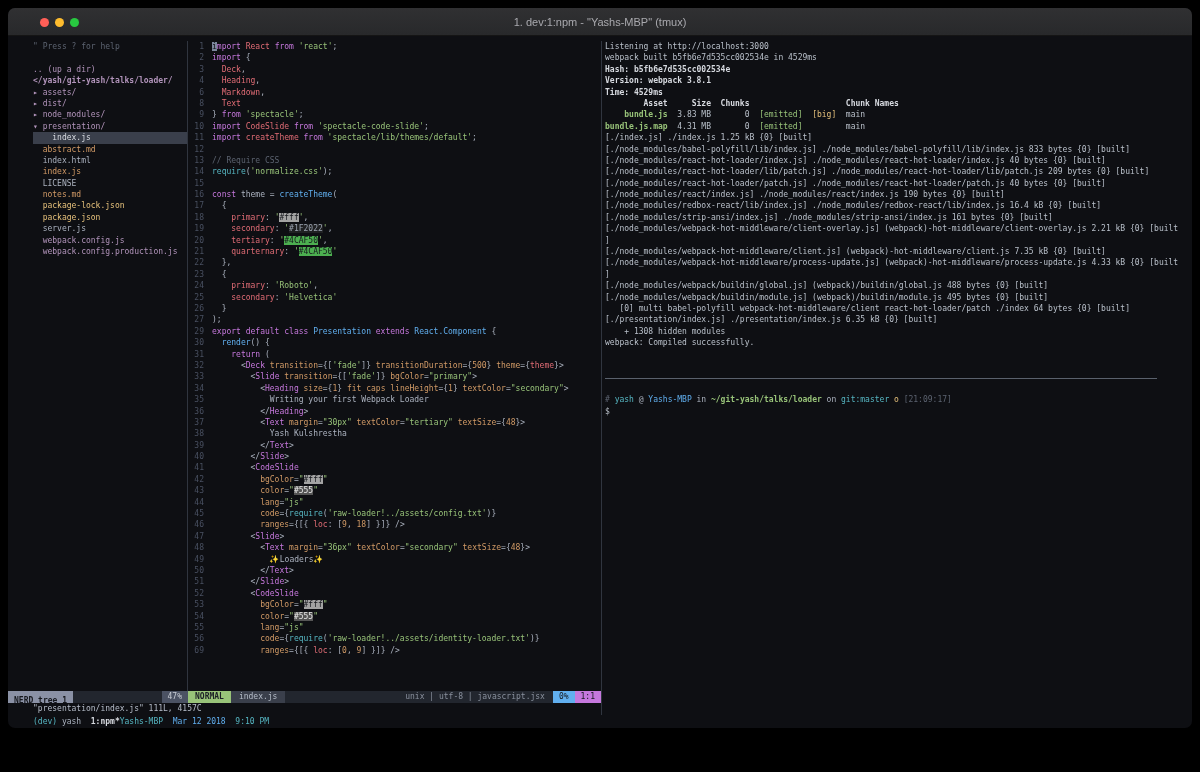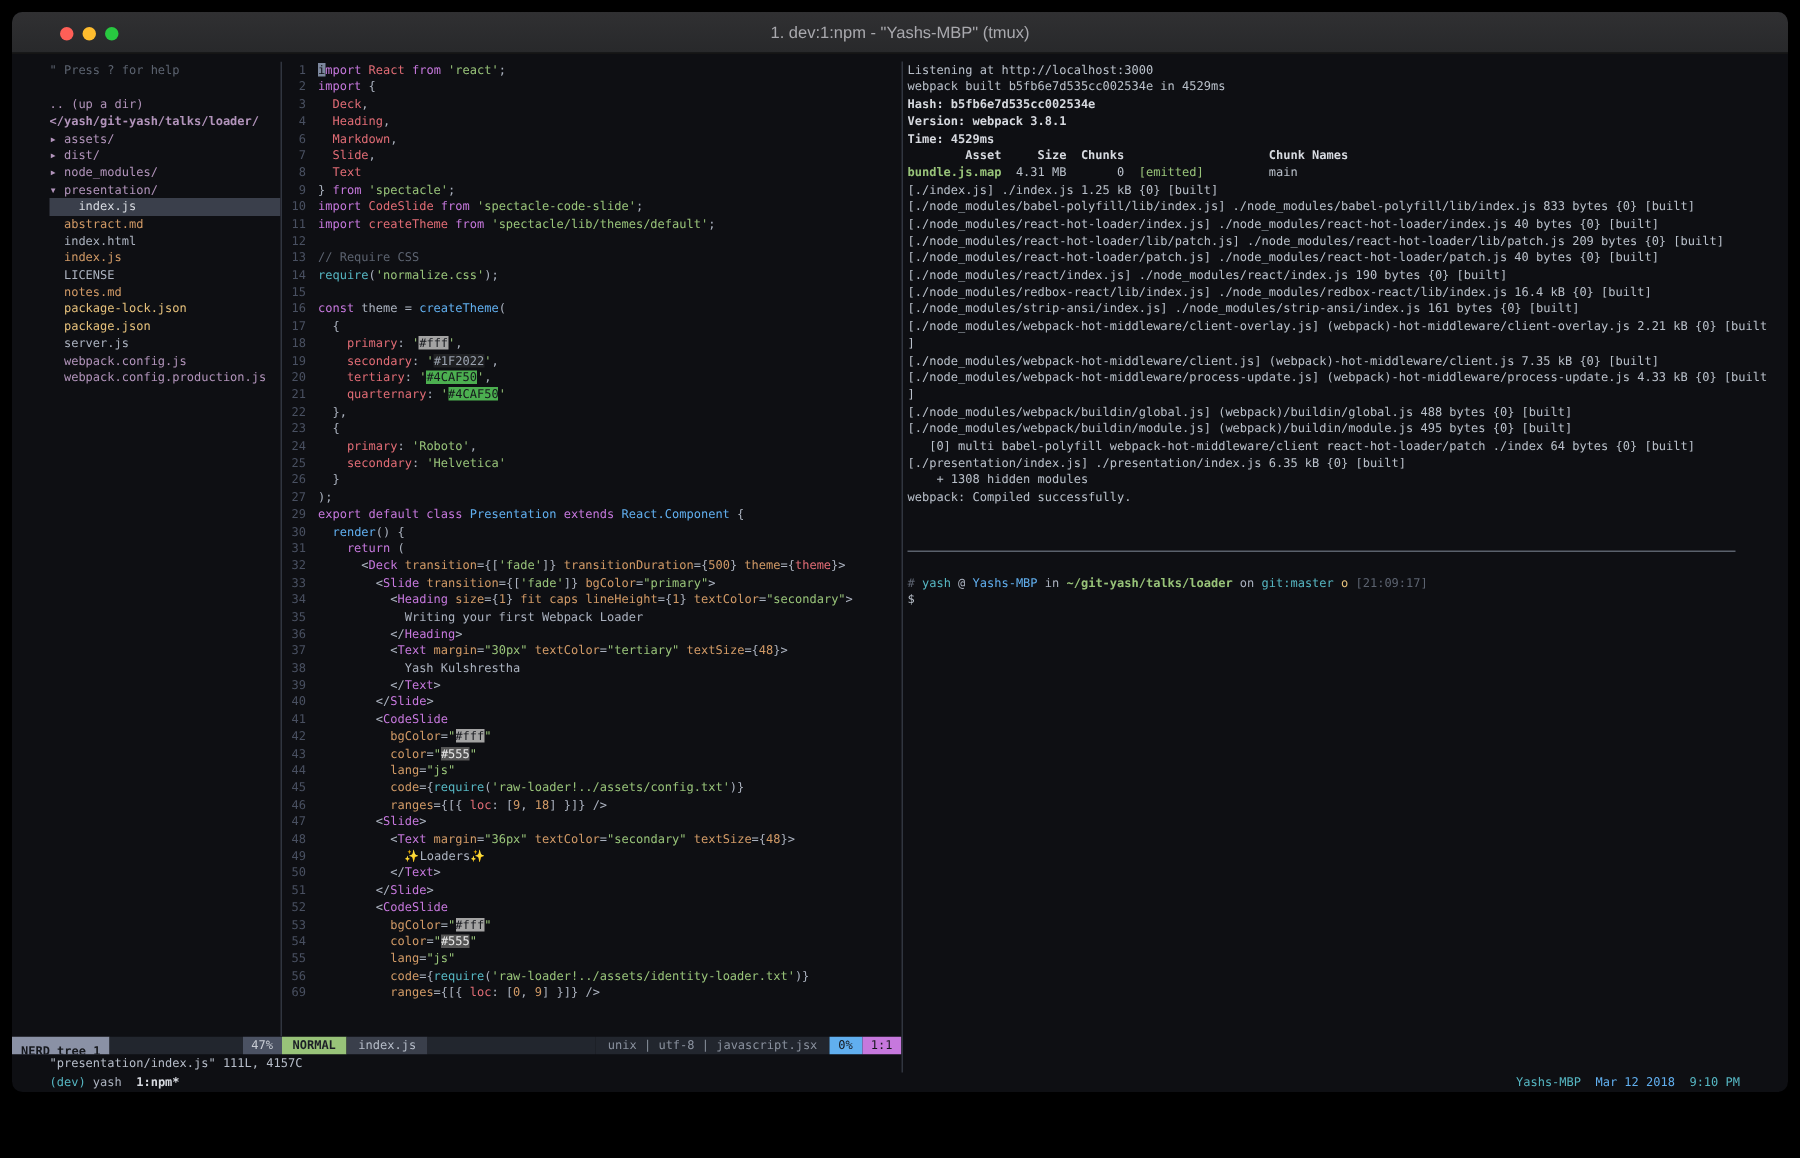--- a/index.html
+++ b/index.html
@@ -29,21 +29,21 @@
   .sl-mode{background:#98c379;color:#1c1f26;padding:0 7px;font-weight:bold}
   .sl-file{background:#3a3f4b;color:#b6bdc9;padding:0 8px}
   .sl-fmt{background:#22262e;color:#8a919e;padding:0 8px}
   .sl-pct{background:#61afef;color:#15171c;padding:0 6px}
   .sl-pos{background:#c678dd;color:#15171c;padding:0 6px}
   .cmdline{height:12px;line-height:12px;padding-left:25px;color:#b6bdc9;white-space:pre}
   .pane-div{width:1px;background:#30353f}
   .shell{flex:1;padding-left:3px;color:#b9c0ca;overflow:hidden}
   .hrrow{display:flex;align-items:center}
   .hr{width:552px;border-top:1px solid #5a616c;margin-top:3px}
-  .tmuxbar{height:13px;line-height:13px;display:flex;justify-content:space-between;padding:0 32px 0 25px;white-space:pre}
+  .tmuxbar{height:13px;line-height:13px;display:flex;justify-content:flex-start;padding:0 32px 0 25px;white-space:pre}
   .f2{color:#abb2bf}
   .p{color:#c678dd}.r{color:#e06c75}.g{color:#98c379}.o{color:#d19a66}.y{color:#e5c07b}
   .b{color:#61afef}.c{color:#56b6c2}.k{color:#5c6370}
   .w{color:#d7dae0;font-weight:bold}
   .gb{color:#98c379;font-weight:bold}
   .dir{color:#b294bb}.dirb{color:#b294bb;font-weight:bold}
   .md{color:#d19a66}.lav{color:#b294bb}
   .selw{color:#d7dae0}
   .hexfff{background:#a3a3a3;color:#15171c}
   .hex555{background:#555;color:#e8e8e8}
@@ -91,21 +91,20 @@
                 <div class="trow"><span class="f2">  server.js</span></div>
                 <div class="trow"><span class="lav">  webpack.config.js</span></div>
                 <div class="trow"><span class="lav">  webpack.config.production.js</span></div>
               </div>
             <div class="editor" id="code">
                 <div class="trow"><span class="lnum">1</span><span class="cur">i</span><span class="p">mport </span><span class="r">React</span><span class="p"> from </span><span class="g">'react'</span><span>;</span></div>
                 <div class="trow"><span class="lnum">2</span><span class="p">import </span><span>{</span></div>
                 <div class="trow"><span class="lnum">3</span><span>  </span><span class="r">Deck</span><span>,</span></div>
                 <div class="trow"><span class="lnum">4</span><span>  </span><span class="r">Heading</span><span>,</span></div>
                 <div class="trow"><span class="lnum">6</span><span>  </span><span class="r">Markdown</span><span>,</span></div>
-                <div class="trow"><span class="lnum">7</span><span>  </span><span class="r">Slide</span><span>,</span></div>
                 <div class="trow"><span class="lnum">8</span><span>  </span><span class="r">Text</span></div>
                 <div class="trow"><span class="lnum">9</span><span>} </span><span class="p">from </span><span class="g">'spectacle'</span><span>;</span></div>
                 <div class="trow"><span class="lnum">10</span><span class="p">import </span><span class="r">CodeSlide</span><span class="p"> from </span><span class="g">'spectacle-code-slide'</span><span>;</span></div>
                 <div class="trow"><span class="lnum">11</span><span class="p">import </span><span class="r">createTheme</span><span class="p"> from </span><span class="g">'spectacle/lib/themes/default'</span><span>;</span></div>
                 <div class="trow"><span class="lnum">12</span></div>
                 <div class="trow"><span class="lnum">13</span><span class="k">// Require CSS</span></div>
                 <div class="trow"><span class="lnum">14</span><span class="c">require</span><span>(</span><span class="g">'normalize.css'</span><span>);</span></div>
                 <div class="trow"><span class="lnum">15</span></div>
                 <div class="trow"><span class="lnum">16</span><span class="p">const </span><span>theme = </span><span class="b">createTheme</span><span>(</span></div>
                 <div class="trow"><span class="lnum">17</span><span>  {</span></div>
@@ -170,20 +169,21 @@
 
         <div class="pane-div"></div>
 
         <div class="shell" id="shell">
             <div class="trow"><span>Listening at http://localhost:3000</span></div>
             <div class="trow"><span>webpack built b5fb6e7d535cc002534e in 4529ms</span></div>
             <div class="trow"><span class="w">Hash: b5fb6e7d535cc002534e</span></div>
             <div class="trow"><span class="w">Version: webpack 3.8.1</span></div>
             <div class="trow"><span class="w">Time: 4529ms</span></div>
             <div class="trow"><span class="w">        Asset     Size  Chunks                    Chunk Names</span></div>
+            <div class="trow"><span class="gb">    bundle.js</span><span>  3.83 MB       0  </span><span class="g">[emitted]</span><span>  </span><span class="y">[big]</span><span>  main</span></div>
             <div class="trow"><span class="gb">bundle.js.map</span><span>  4.31 MB       0  </span><span class="g">[emitted]</span><span>         main</span></div>
             <div class="trow"><span>[./index.js] ./index.js 1.25 kB {0} [built]</span></div>
             <div class="trow"><span>[./node_modules/babel-polyfill/lib/index.js] ./node_modules/babel-polyfill/lib/index.js 833 bytes {0} [built]</span></div>
             <div class="trow"><span>[./node_modules/react-hot-loader/index.js] ./node_modules/react-hot-loader/index.js 40 bytes {0} [built]</span></div>
             <div class="trow"><span>[./node_modules/react-hot-loader/lib/patch.js] ./node_modules/react-hot-loader/lib/patch.js 209 bytes {0} [built]</span></div>
             <div class="trow"><span>[./node_modules/react-hot-loader/patch.js] ./node_modules/react-hot-loader/patch.js 40 bytes {0} [built]</span></div>
             <div class="trow"><span>[./node_modules/react/index.js] ./node_modules/react/index.js 190 bytes {0} [built]</span></div>
             <div class="trow"><span>[./node_modules/redbox-react/lib/index.js] ./node_modules/redbox-react/lib/index.js 16.4 kB {0} [built]</span></div>
             <div class="trow"><span>[./node_modules/strip-ansi/index.js] ./node_modules/strip-ansi/index.js 161 bytes {0} [built]</span></div>
             <div class="trow"><span>[./node_modules/webpack-hot-middleware/client-overlay.js] (webpack)-hot-middleware/client-overlay.js 2.21 kB {0} [built</span></div>

